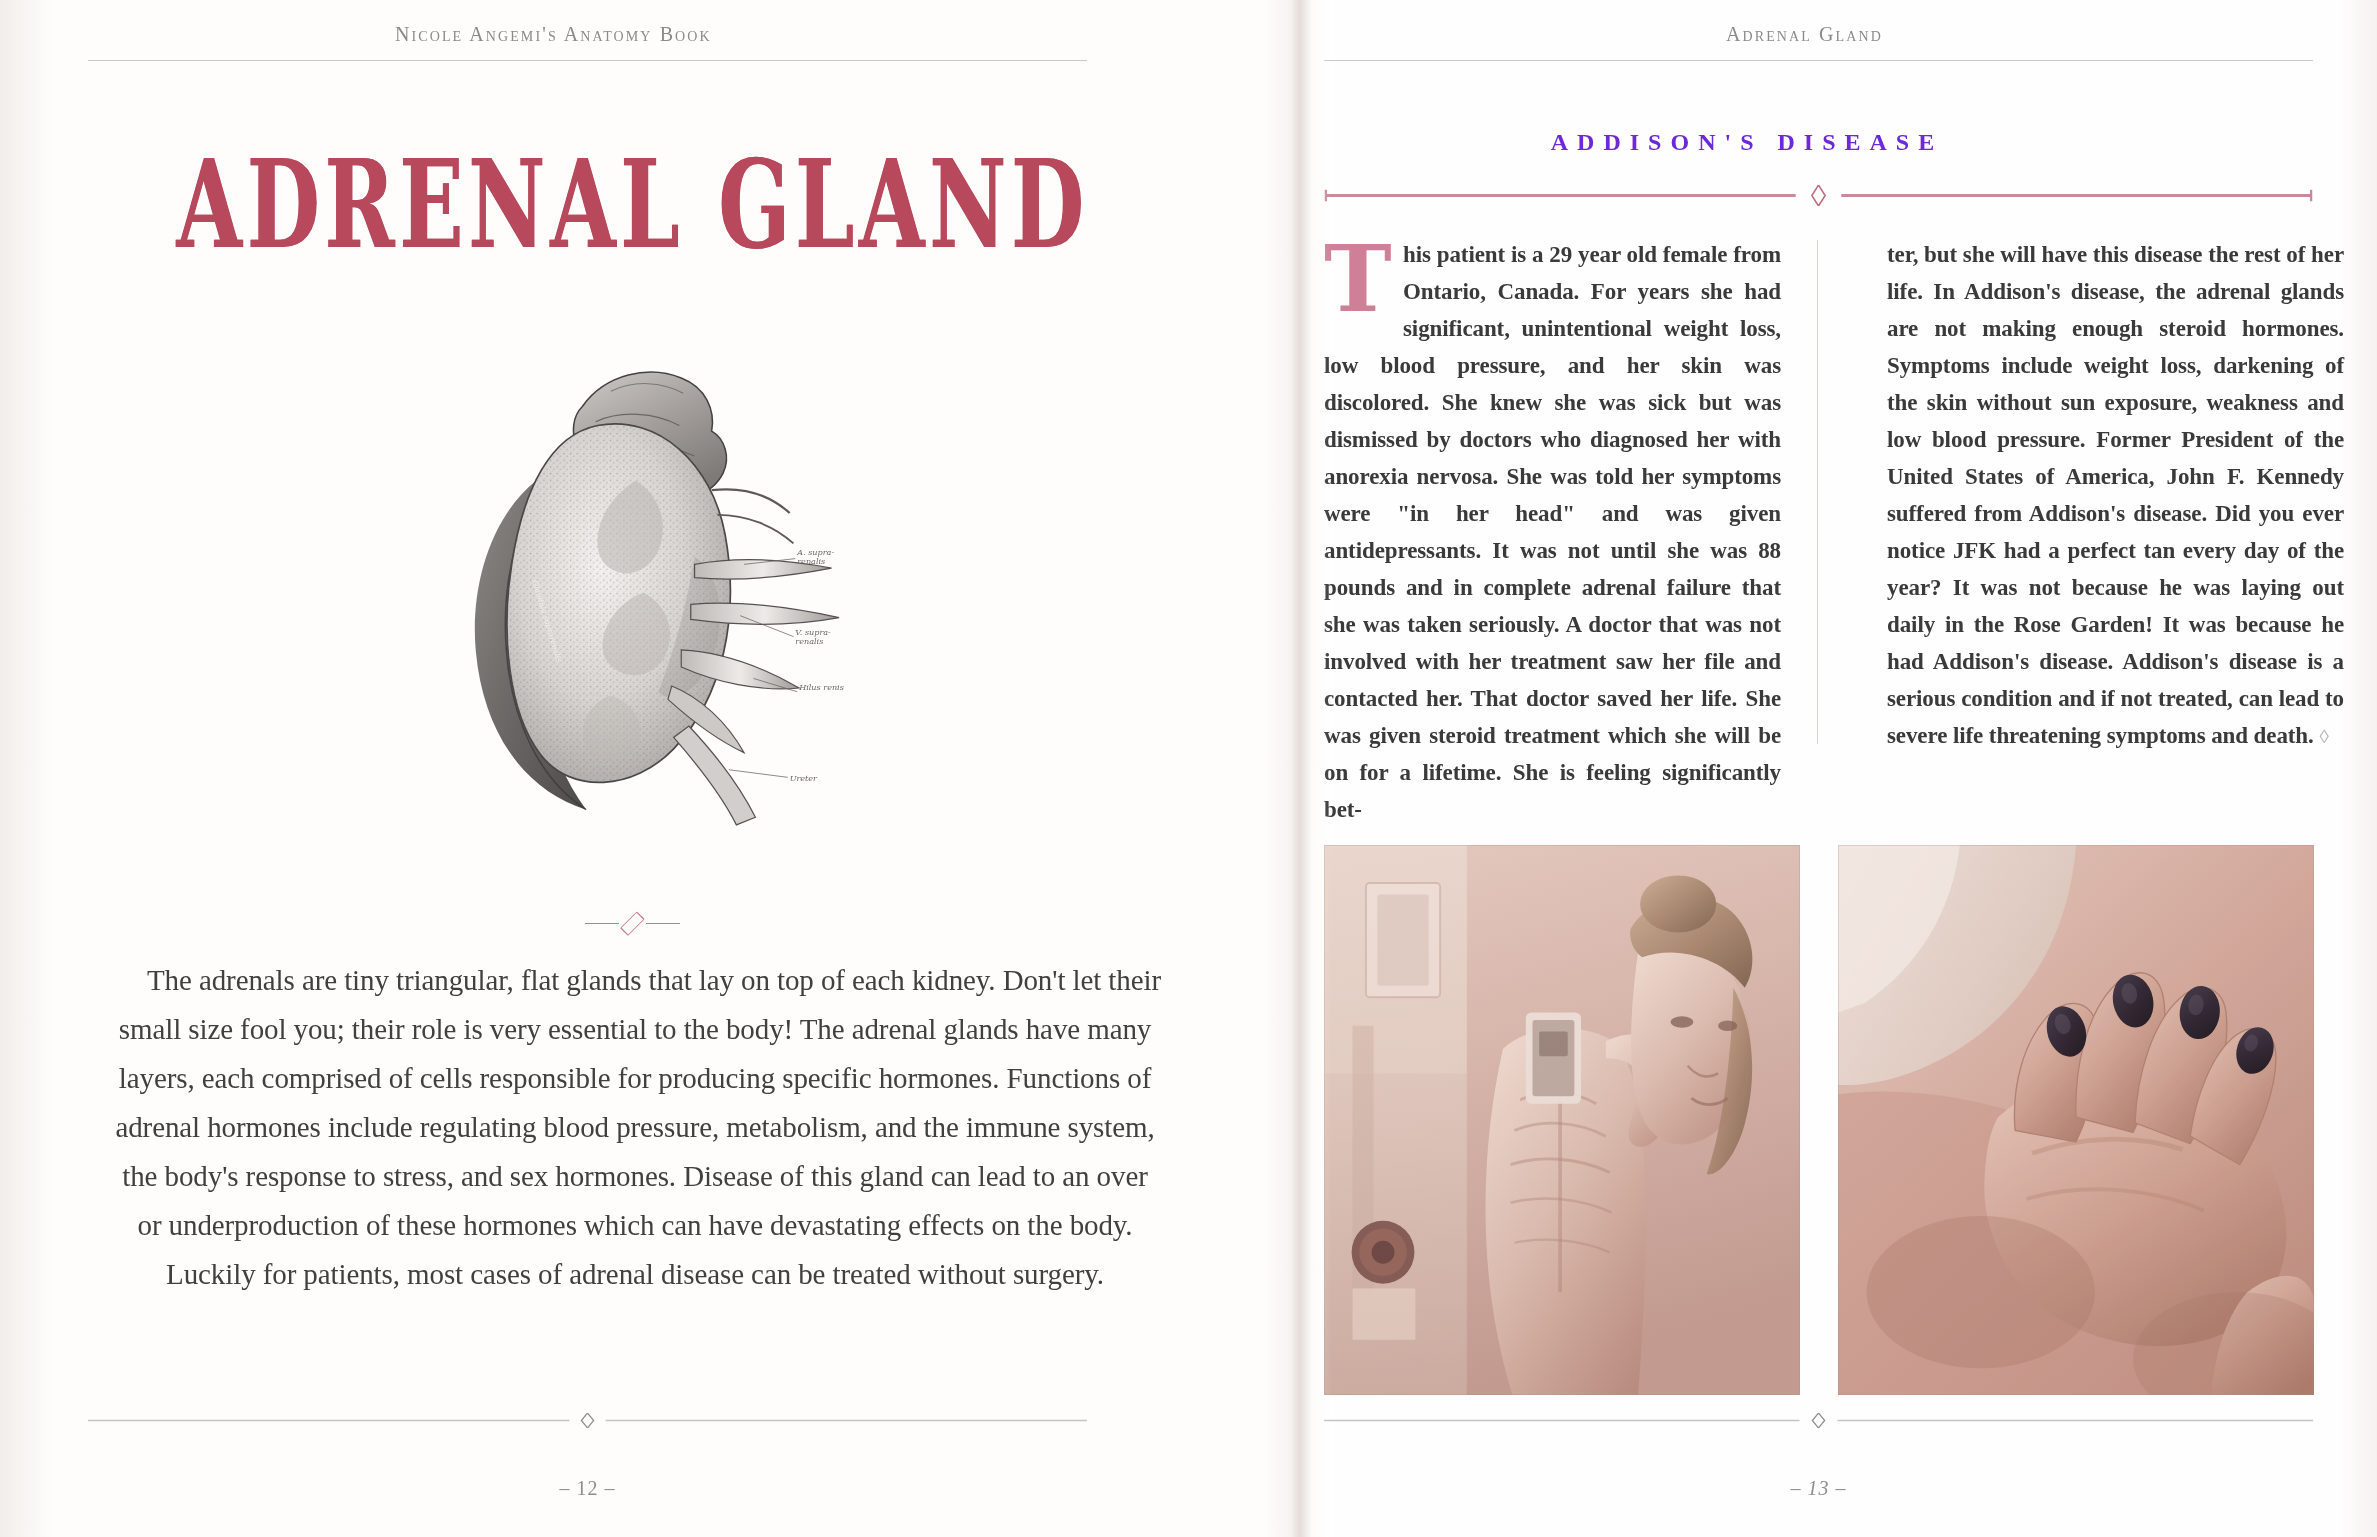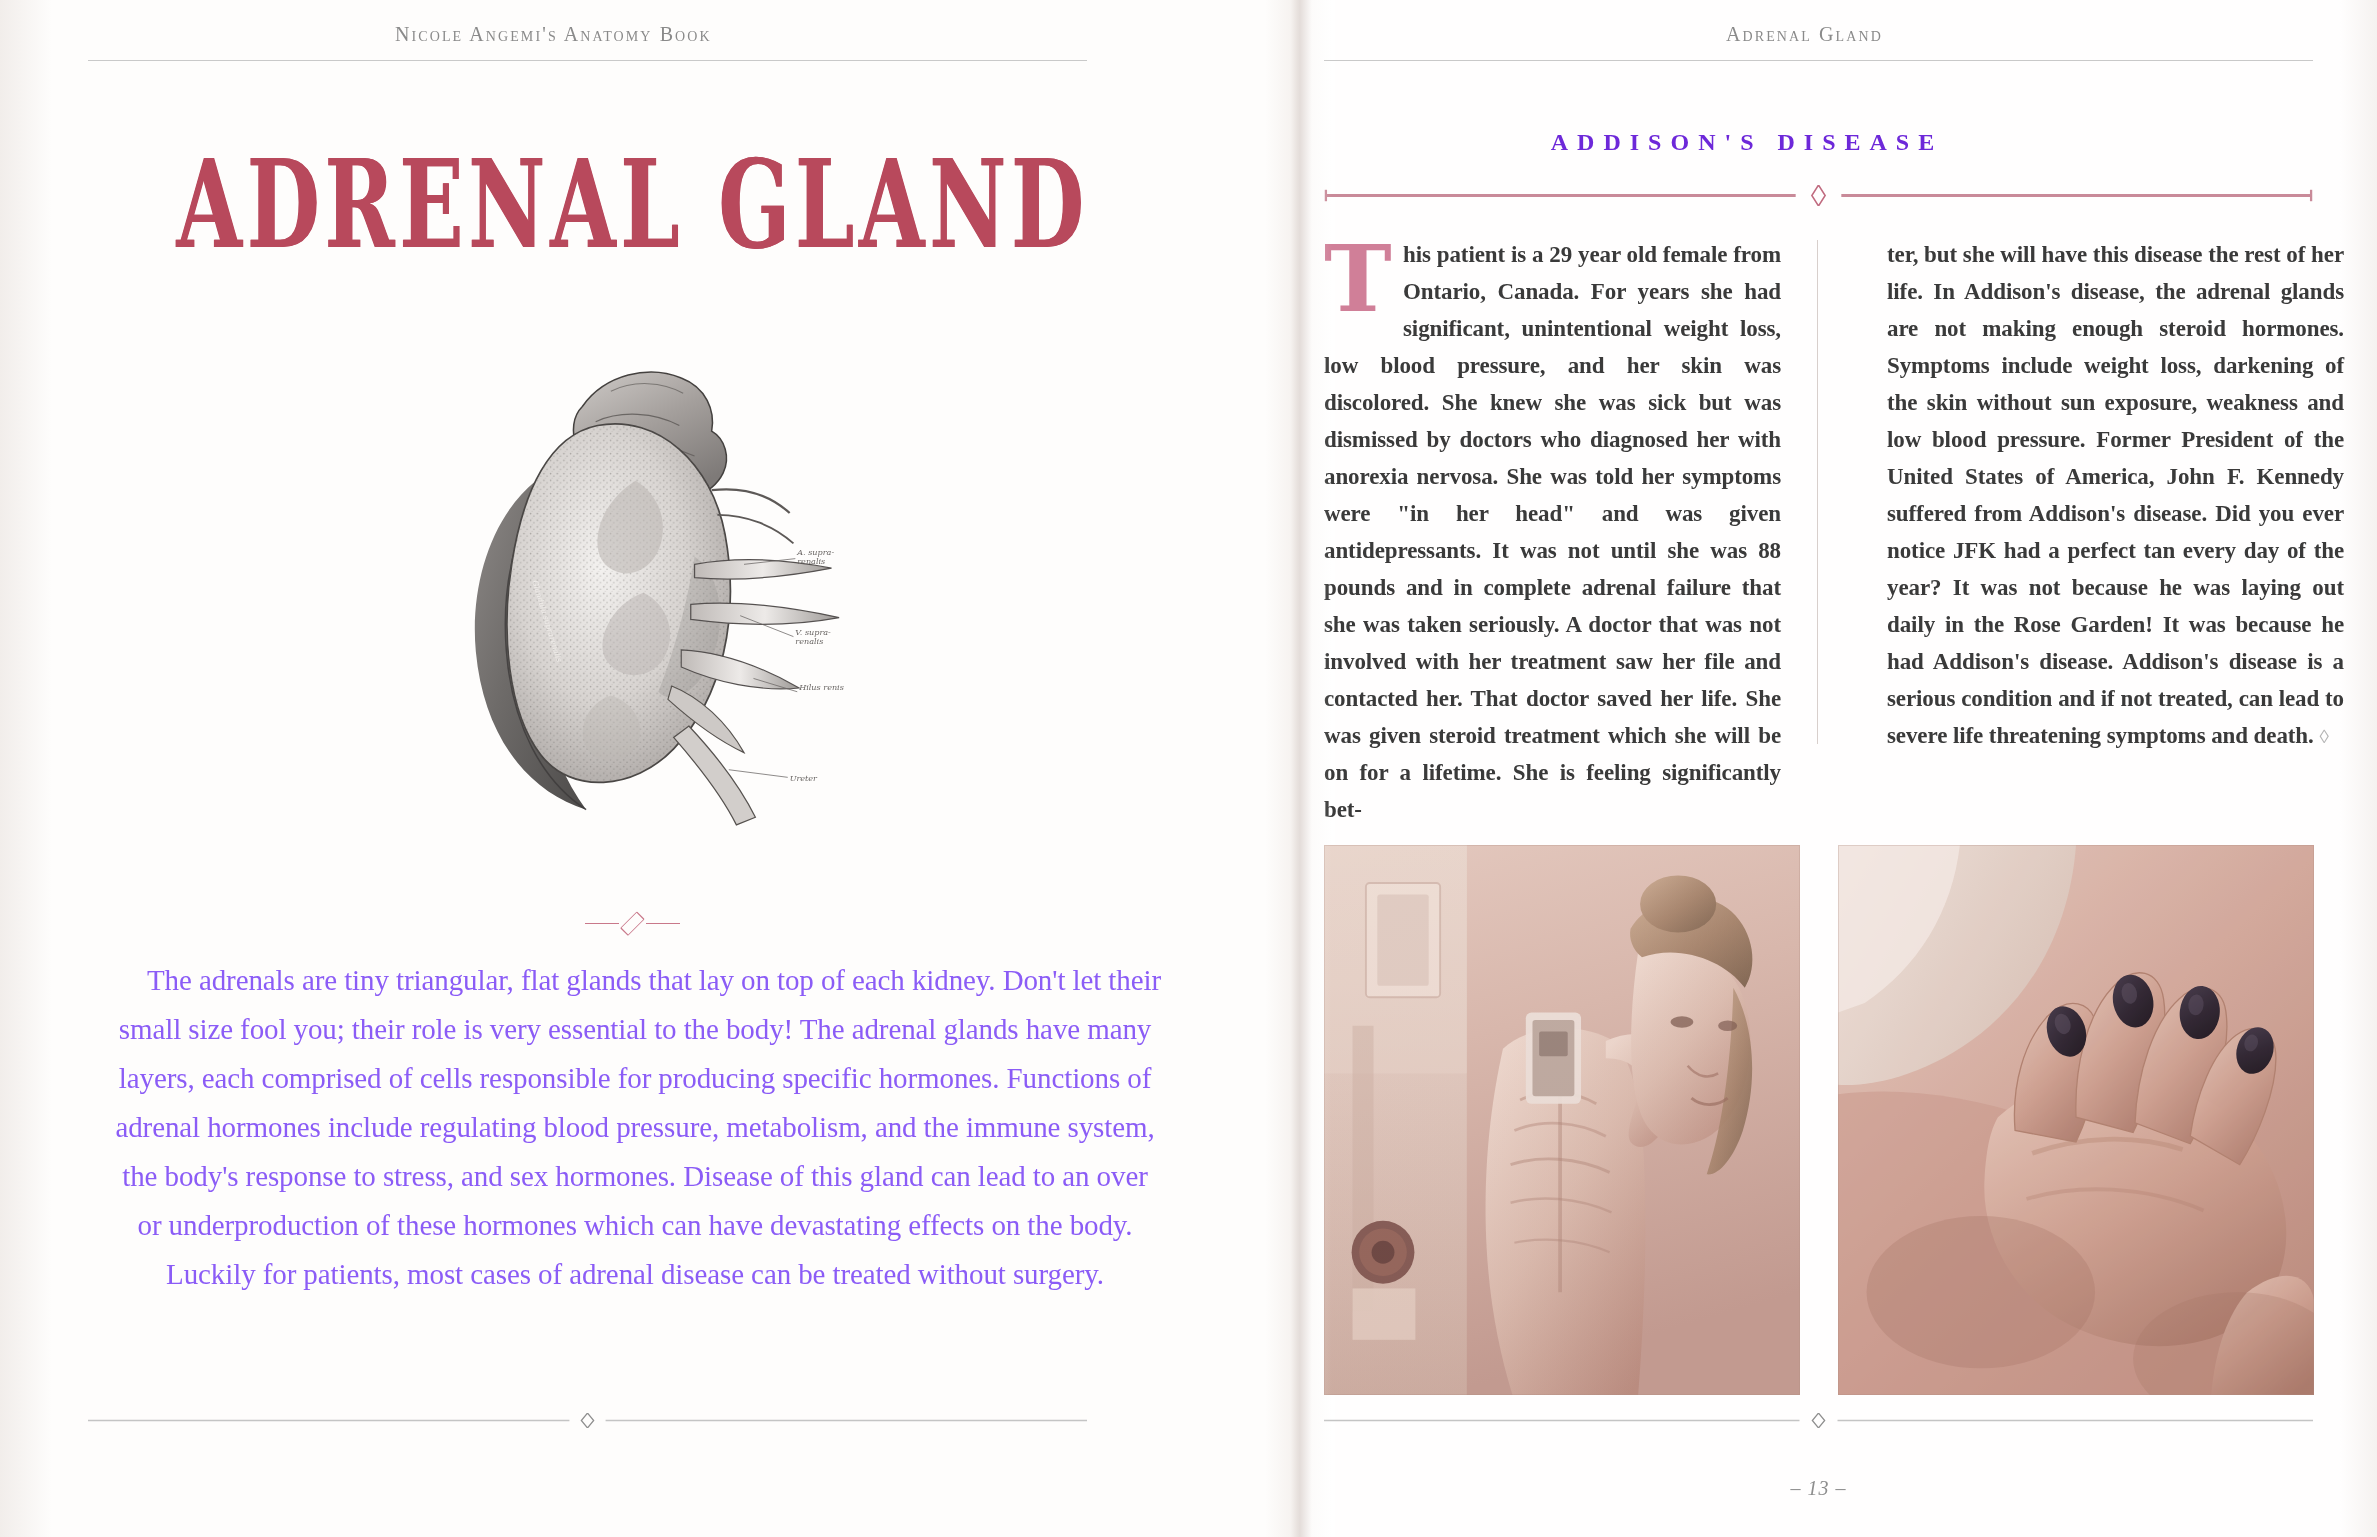--- a/index.html
+++ b/index.html
@@ -92,21 +92,21 @@
     border-radius:1px;
   }
 
   
   .left-body{
     position:absolute;top:956px;left:107px;width:1056px;
     text-align:center;
     font-family:"Liberation Serif", serif;
     font-size:29px;
     line-height:49px;
-    color:#8b5cf6;
+    color:#404040;
     letter-spacing:-0.1px;
   }
   .left-body .indent{display:inline-block;width:38px;}
 
   
   .section-title{
     position:absolute;top:129px;left:1248px;width:989px;
     text-align:center;
     font-family:"Liberation Serif", serif;
     font-weight:bold;
@@ -298,20 +298,21 @@
     </div>
 
     <div class="foot-rule fr-left">
       <svg viewBox="0 0 1050 16" preserveAspectRatio="none" width="999" height="15" aria-hidden="true">
         <line x1="0" y1="8" x2="506" y2="8" stroke="#c4c4c4" stroke-width="1.6"></line>
         <line x1="544" y1="8" x2="1050" y2="8" stroke="#c4c4c4" stroke-width="1.6"></line>
         <path d="M525 0 L531.5 8 L525 16 L518.5 8 Z" fill="none" stroke="#8e8e8e" stroke-width="1.3"></path>
       </svg>
     </div>
 
+    <div class="folio folio-left">– 12 –</div>
   </div>
 
   <div class="page page-right">
     <div class="edge-shade-right"></div>
   </div>
 
   <div class="gutter"></div>
 </div>
 
 <div>

